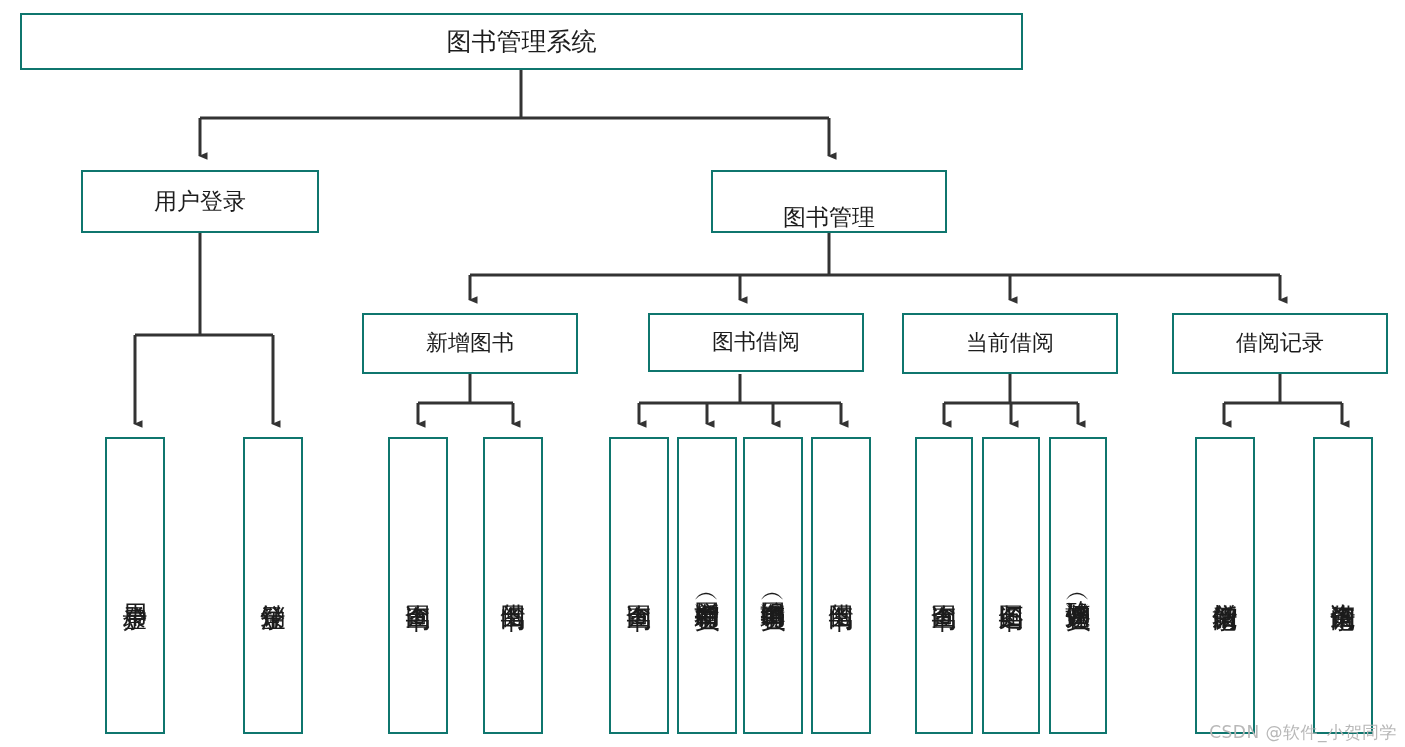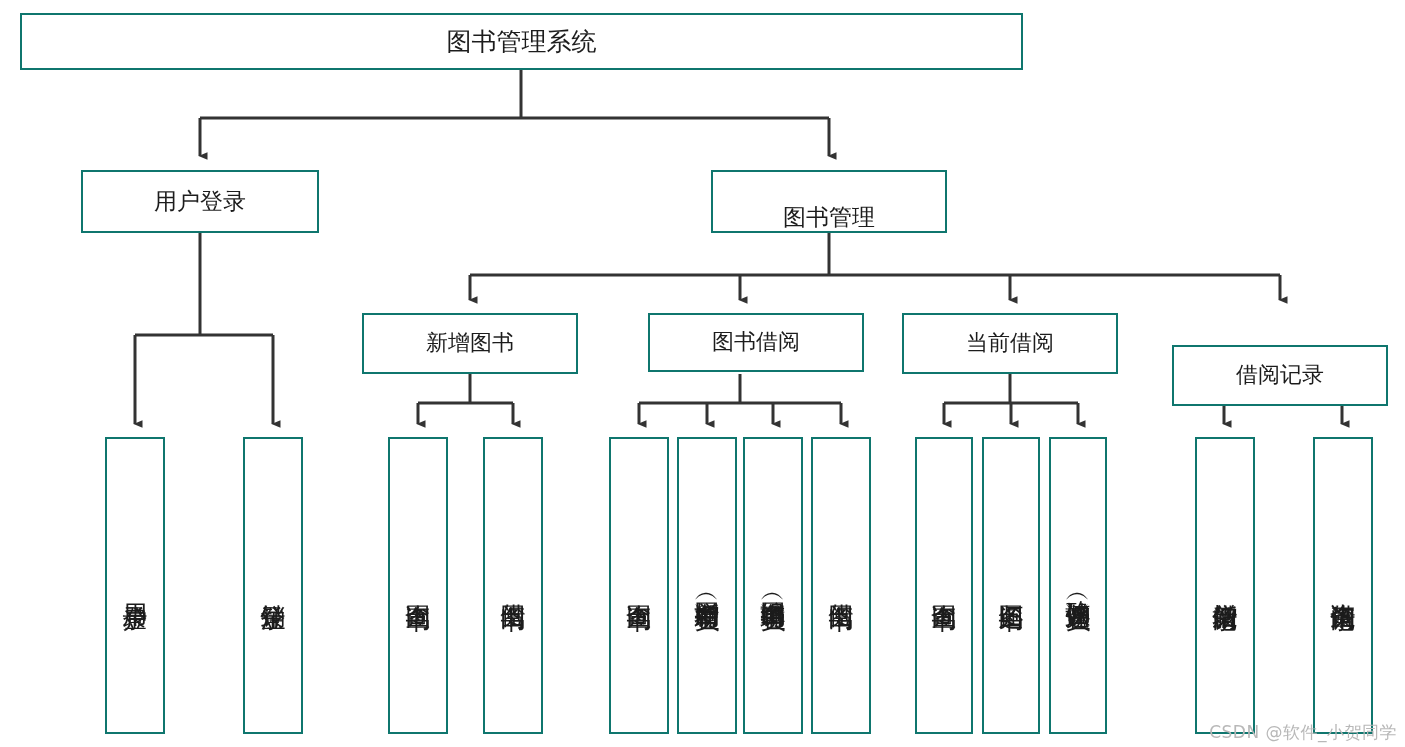--- a/index.html
+++ b/index.html
@@ -130,21 +130,21 @@
 
   <div class="node-box node-l2" style="left:362px; top:313px; width:216px; height:61px;">
     <span class="node-label">新增图书</span>
   </div>
   <div class="node-box node-l2" style="left:632px; top:313px; width:216px; height:59px;margin-left:16px;">
     <span class="node-label">图书借阅</span>
   </div>
   <div class="node-box node-l2" style="left:902px; top:313px; width:216px; height:61px;font-family:Liberation Serif, serif;">
     <span class="node-label">当前借阅</span>
   </div>
-  <div class="node-box node-l2" style="left:1172px; top:313px; width:216px; height:61px;margin-top:32px;">
+  <div class="node-box node-l2" style="left:1172px; top:313px; width:216px; height:61px;">
     <span class="node-label">借阅记录</span>
   </div>
 
   <div class="node-box node-leaf" style="left:105px; top:437px; width:60px; height:297px;">
     <span class="node-label">用户登录</span>
   </div>
   <div class="node-box node-leaf" style="left:243px; top:437px; width:60px; height:297px;">
     <span class="node-label">注销登录</span>
   </div>
 

